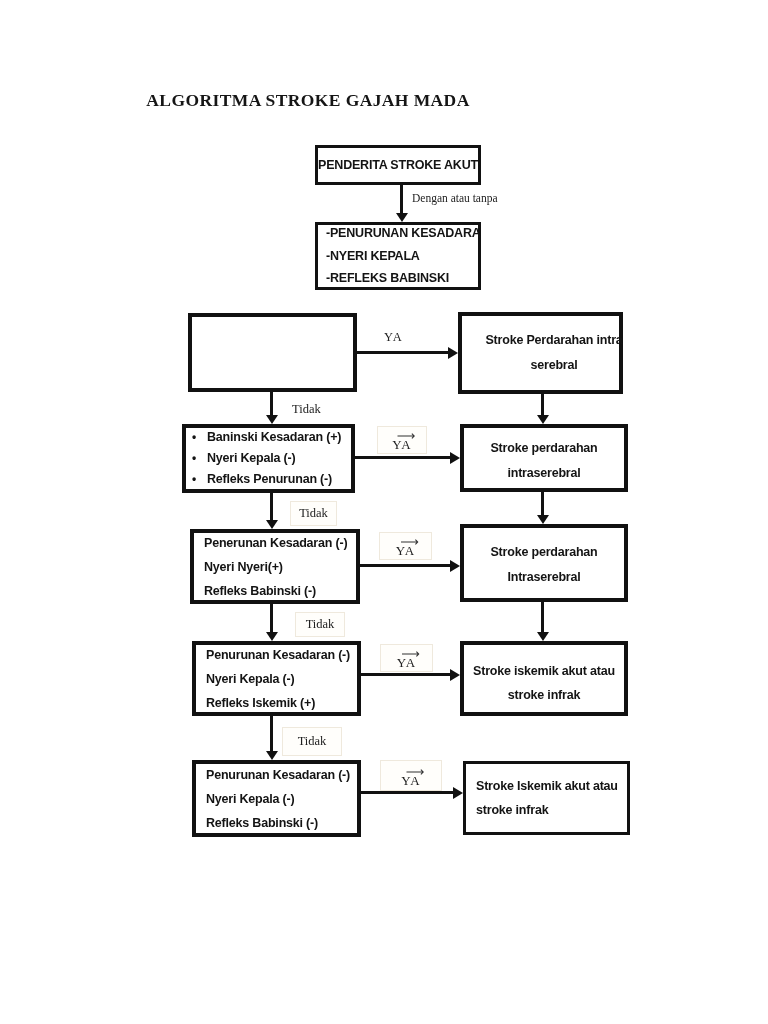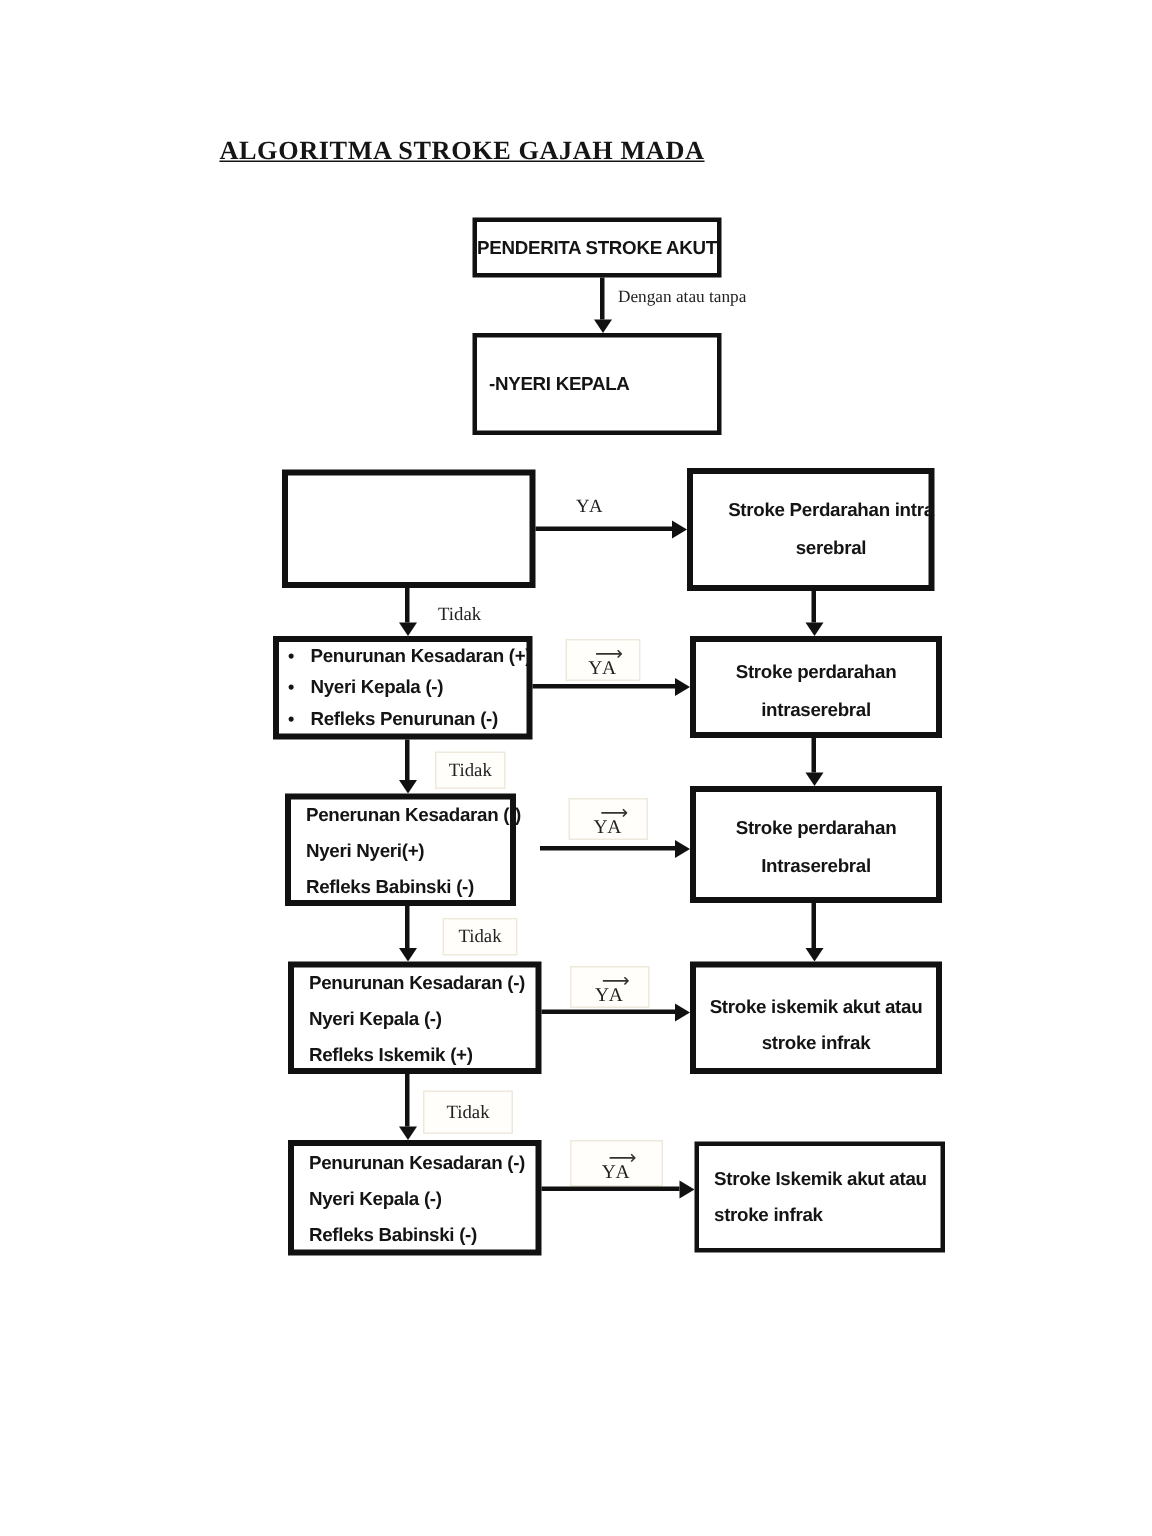--- a/index.html
+++ b/index.html
@@ -1,20 +1,20 @@
 <!DOCTYPE html>
 <html><head>
 <meta charset="utf-8">
 <style>
   html,body{margin:0;padding:0;background:#ffffff;}
   #page{position:relative;width:768px;height:1024px;background:#ffffff;overflow:hidden;
         font-family:"Liberation Sans",sans-serif;color:#111;}
   .title{position:absolute;left:0;top:90px;width:616px;text-align:center;
          font-family:"Liberation Serif",serif;font-weight:700;font-size:17.5px;
-         letter-spacing:.4px;color:#151515;text-decoration:underline;}
+         letter-spacing:.4px;color:#151515;}
   .box{position:absolute;box-sizing:border-box;background:#fff;border:4px solid #111;
        font-weight:700;font-size:12.5px;letter-spacing:-.2px;color:#141414;}
   .b3{border-width:3px;}
   .center-box{display:flex;flex-direction:column;align-items:center;text-align:center;}
   .vcenter{display:flex;flex-direction:column;justify-content:center;}
   .line{white-space:nowrap;}
   .vline{position:absolute;width:3px;background:#111;}
   .hline{position:absolute;height:3px;background:#111;}
   .arrow-down{position:absolute;width:0;height:0;border-left:6px solid transparent;
               border-right:6px solid transparent;border-top:9px solid #111;}
@@ -45,21 +45,23 @@
 
   <div class="box b3 center-box vcenter" style="left:315px;top:145px;width:166px;height:40px;">
     <span class="line">PENDERITA STROKE AKUT</span>
   </div>
 
   <div class="vline" style="left:400px;top:185px;height:28px;"></div>
   <div class="arrow-down" style="left:396px;top:213px;"></div>
   <div class="slabel small" style="left:412px;top:192px;">Dengan atau tanpa</div>
 
   <div class="box b3 vcenter lh22" style="left:315px;top:222px;width:166px;height:68px;padding-left:8px;">
+    <div class="line">-PENURUNAN KESADARA</div>
     <div class="line">-NYERI KEPALA</div>
+    <div class="line">-REFLEKS BABINSKI</div>
   </div>
 
   <div class="box vcenter lh22" style="left:188px;top:313px;width:169px;height:79px;padding-left:12px;">
   </div>
   <div class="slabel" style="left:384px;top:330px;letter-spacing:1px;">YA</div>
   <div class="hline" style="left:357px;top:351px;width:91px;"></div>
   <div class="arrow-right" style="left:448px;top:347px;"></div>
   <div class="box center-box lh25" style="left:458px;top:312px;width:165px;height:82px;padding-top:12px;padding-left:27px;">
     <div class="line">Stroke Perdarahan intra</div>
     <div class="line">serebral</div>
@@ -68,21 +70,21 @@
   <div class="vline" style="left:270px;top:392px;height:23px;"></div>
   <div class="arrow-down" style="left:266px;top:415px;"></div>
   <div class="slabel" style="left:292px;top:402px;">Tidak</div>
 
   <div class="vline" style="left:541px;top:394px;height:21px;"></div>
   <div class="arrow-down" style="left:537px;top:415px;"></div>
 
   <div class="box vcenter" style="left:182px;top:424px;width:173px;height:69px;padding-left:6px;">
     <div class="bullet-row">
         <span class="bullet">•</span>
-        <span>Penurunan Kesadaran (+)</span>
+        <span>Baninski Kesadaran (+)</span>
       </div>
     <div class="bullet-row">
         <span class="bullet">•</span>
         <span>Nyeri Kepala (-)</span>
       </div>
     <div class="bullet-row">
         <span class="bullet">•</span>
         <span>Refleks Penurunan (-)</span>
       </div>
   </div>
@@ -101,21 +103,21 @@
 
   <div class="vline" style="left:270px;top:493px;height:27px;"></div>
   <div class="arrow-down" style="left:266px;top:520px;"></div>
   <div class="faintbox" style="left:290px;top:501px;width:47px;height:25px;">
     <span>Tidak</span>
   </div>
 
   <div class="vline" style="left:541px;top:492px;height:23px;"></div>
   <div class="arrow-down" style="left:537px;top:515px;"></div>
 
-  <div class="box vcenter lh24" style="left:190px;top:529px;width:154px;height:75px;padding-left:10px;">
+  <div class="box vcenter lh24" style="left:190px;top:529px;width:170px;height:75px;padding-left:10px;">
     <div class="line">Penerunan Kesadaran (-)</div>
     <div class="line">Nyeri Nyeri(+)</div>
     <div class="line">Refleks Babinski (-)</div>
   </div>
   <div class="faintbox" style="left:379px;top:532px;width:53px;height:28px;">
     <span class="ya-vec">
         <span class="vec-arrow">⟶</span>
         <span class="ya-text">YA</span>
       </span>
   </div>

